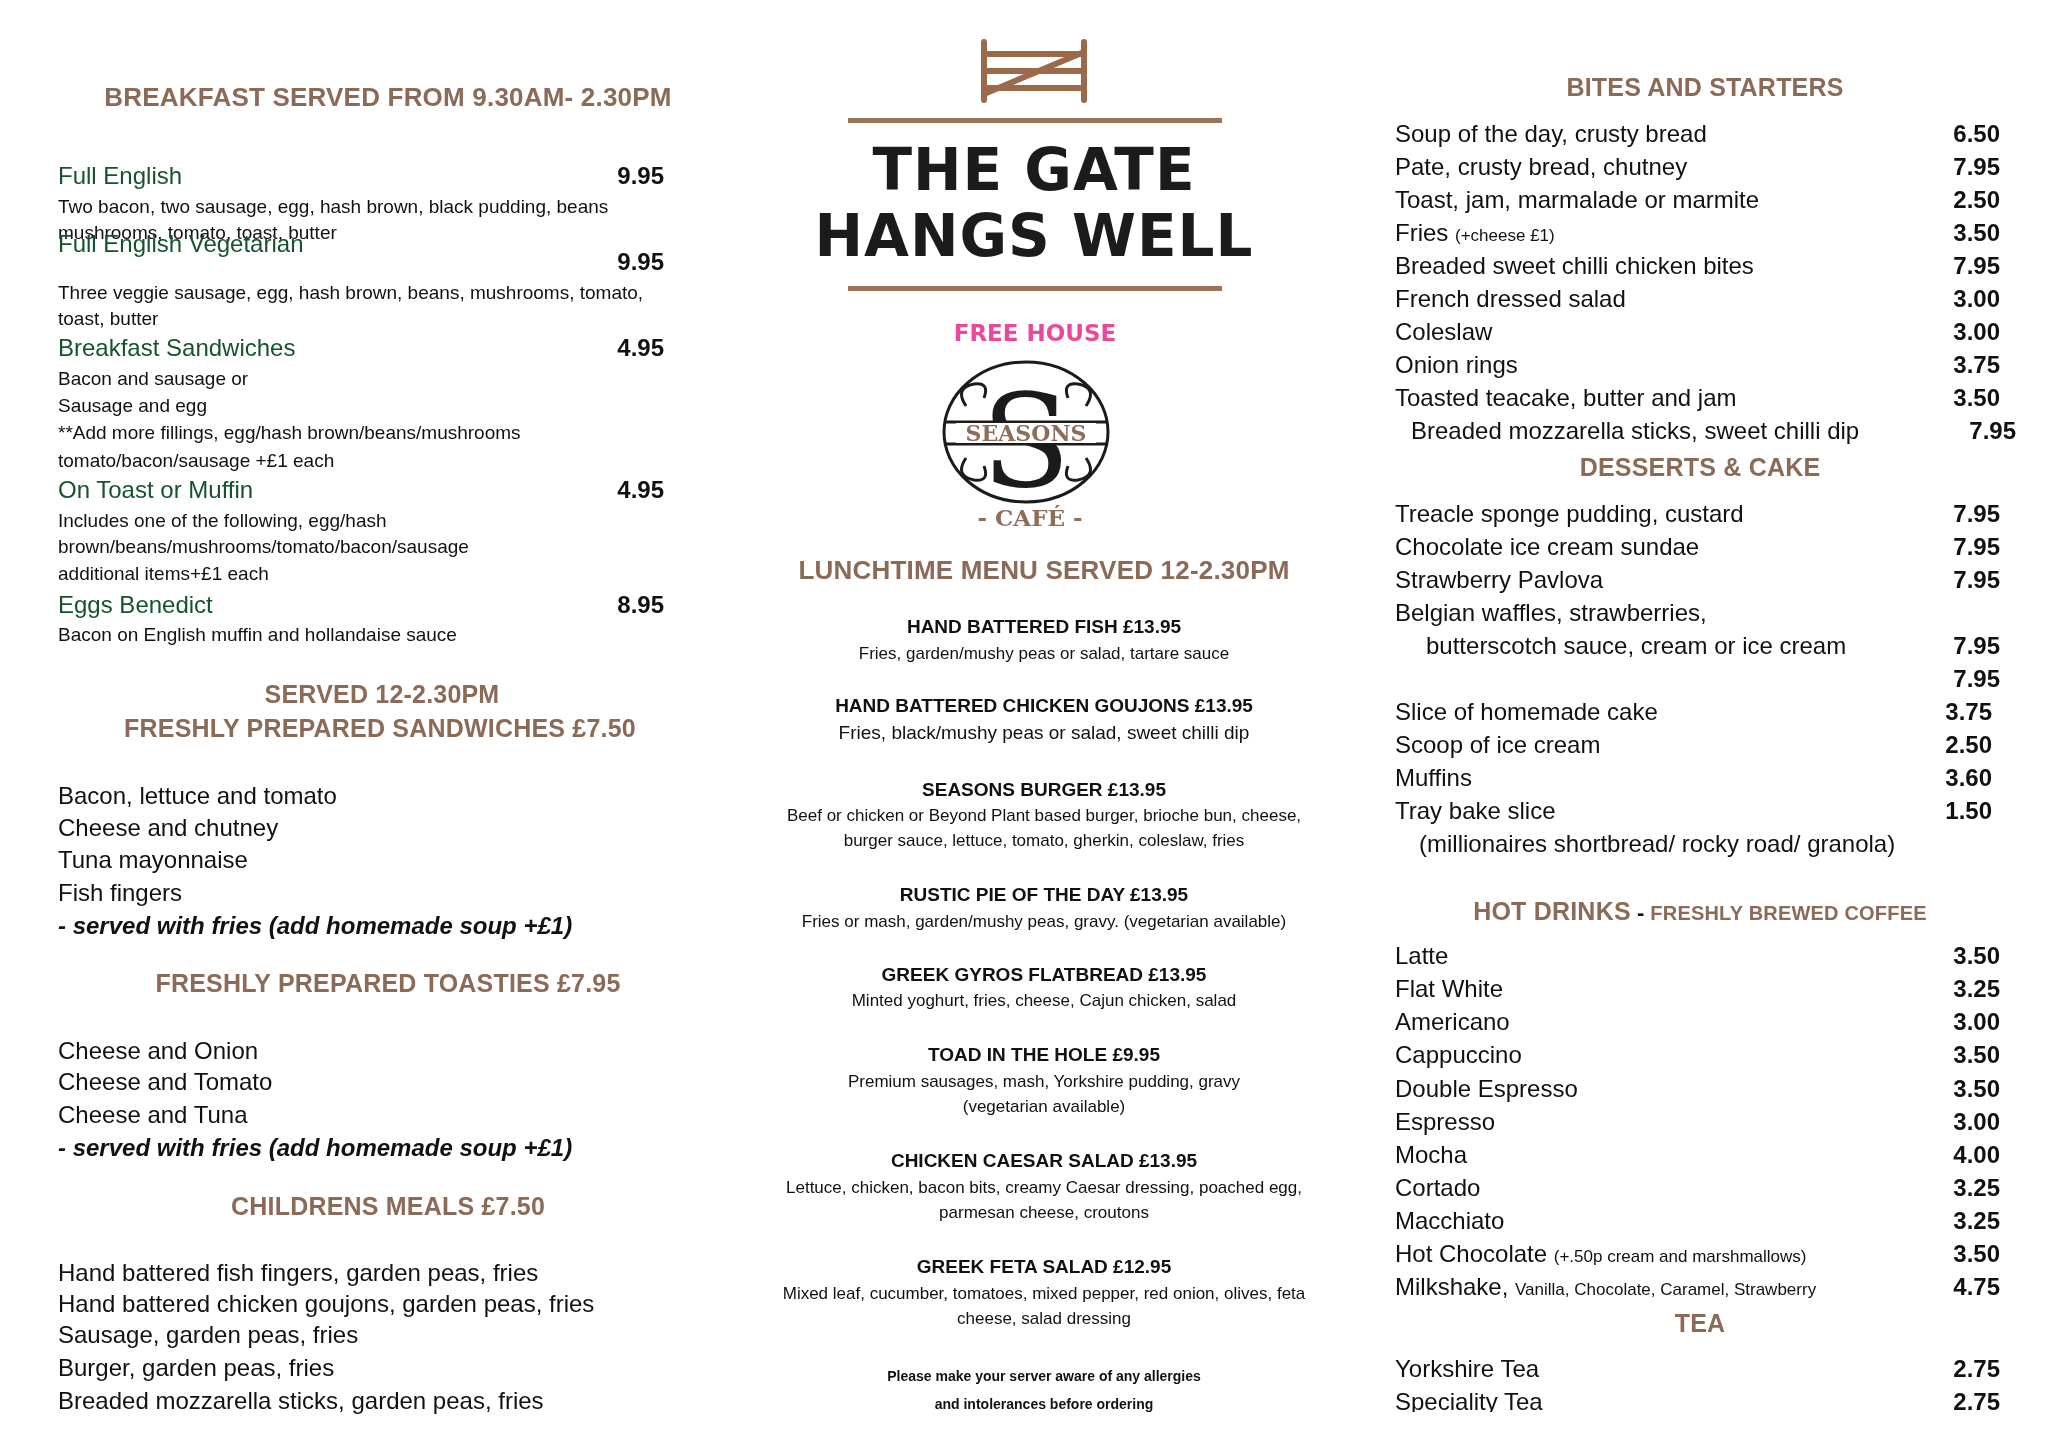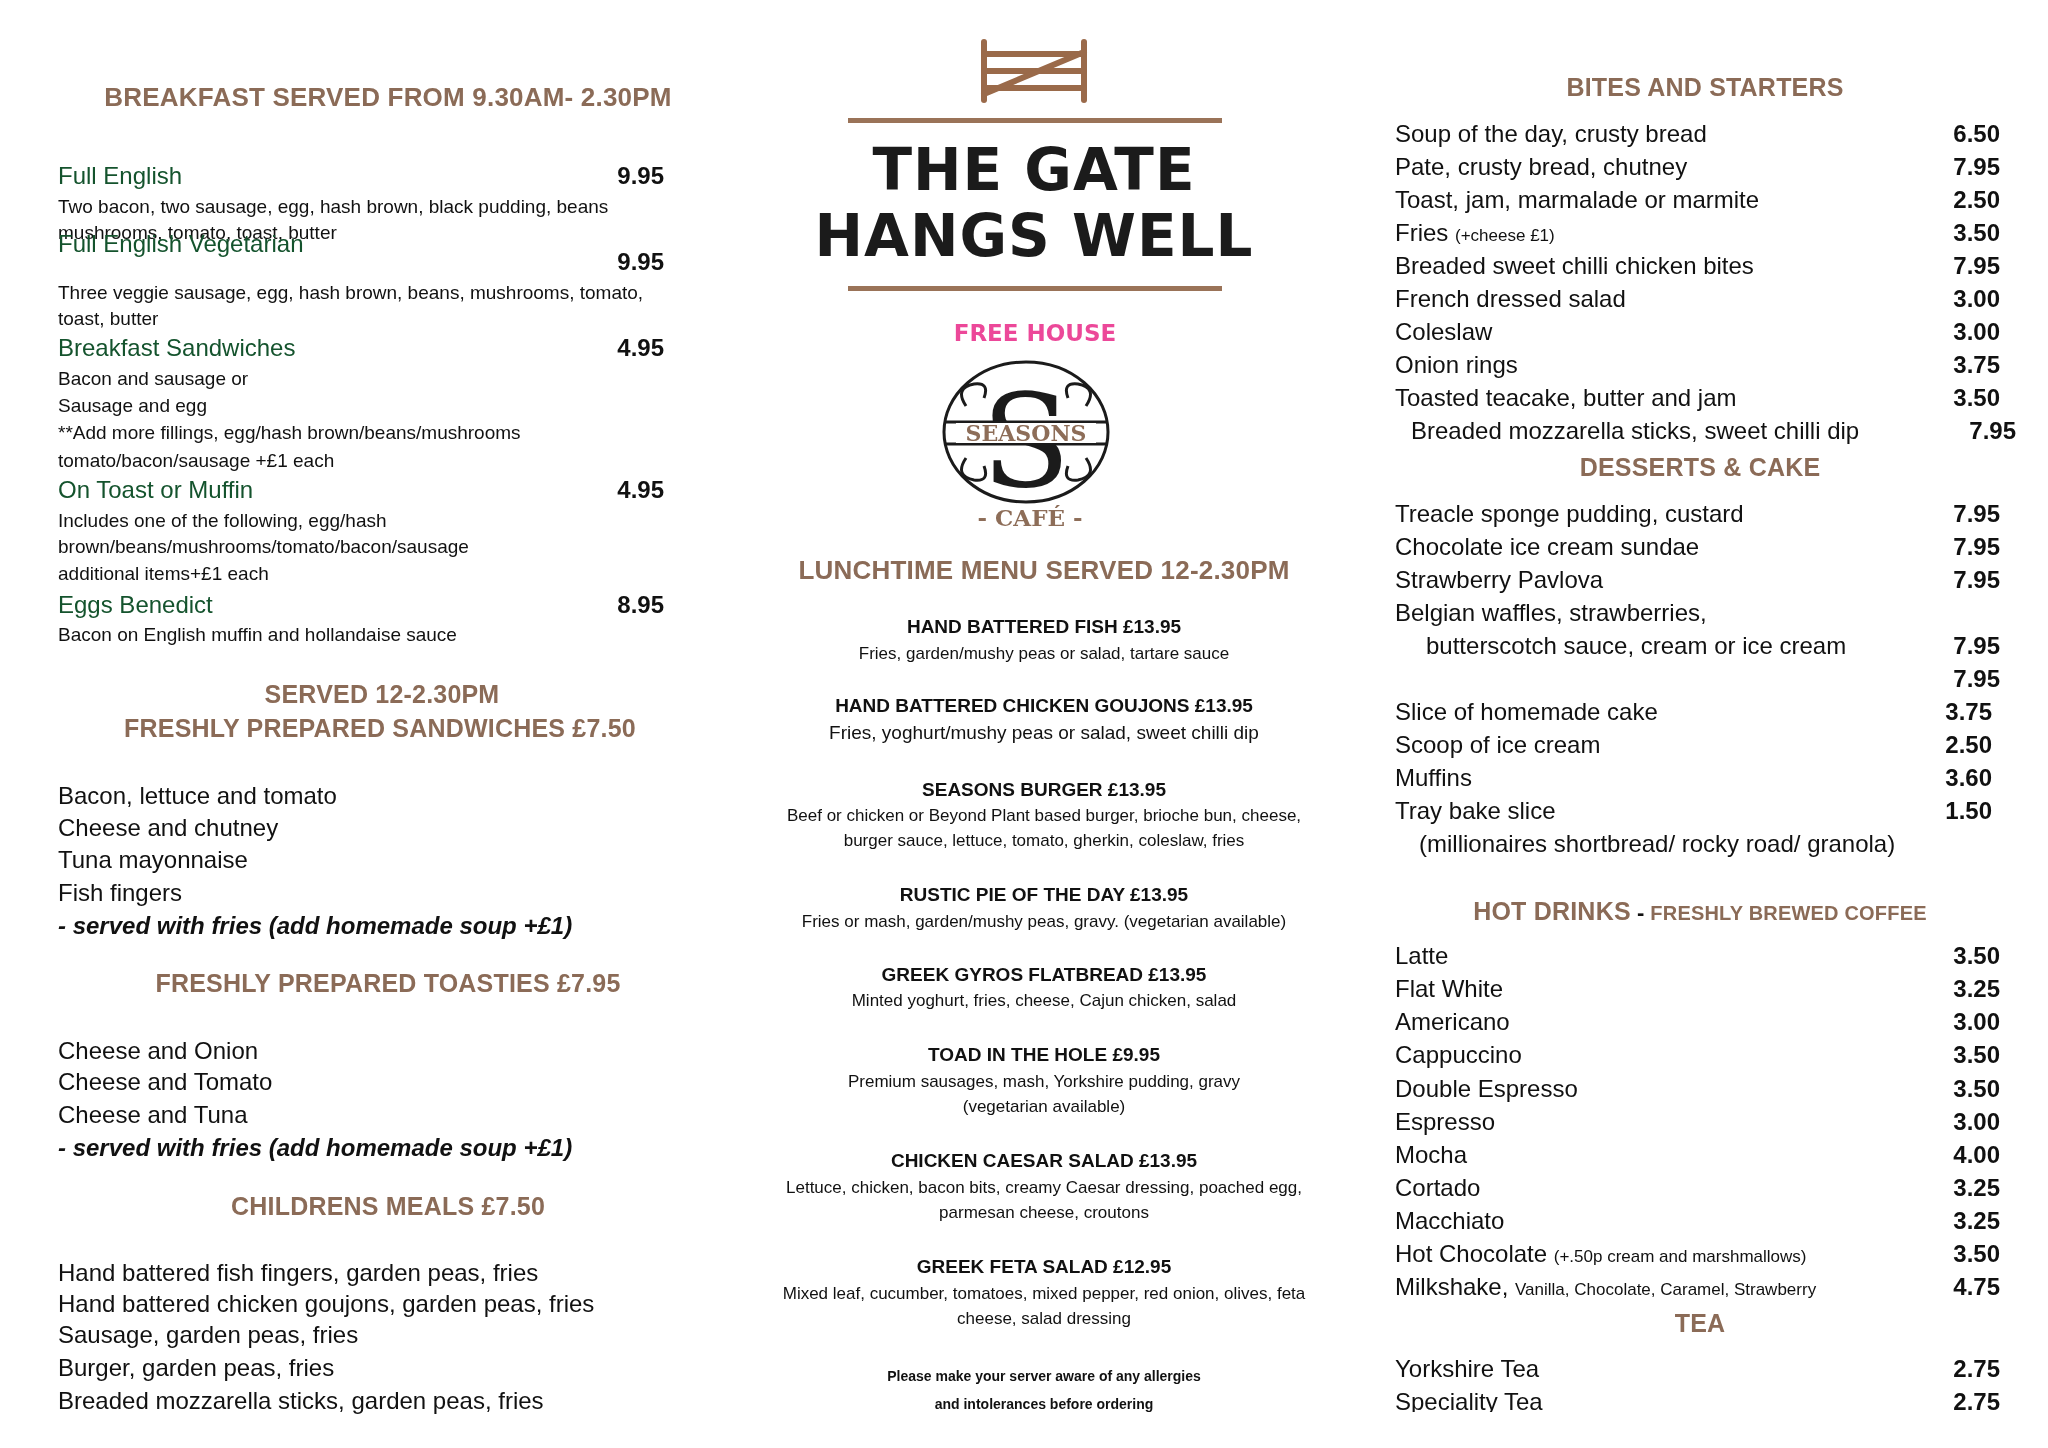--- a/index.html
+++ b/index.html
@@ -108,21 +108,21 @@
     <text x="90" y="85" text-anchor="middle" font-family="DejaVu Serif, serif" font-weight="bold" font-size="22" fill="#8d6d58">SEASONS</text>
   </svg>
   <div class="abs cafe center" style="left:1030px; top:504px;">- CAFÉ -</div>
 
   <div class="abs heading center" style="left:1044px; top:555px; font-size:26px;">LUNCHTIME MENU SERVED 12-2.30PM</div>
 
   <div class="abs lunch-title center" style="left:1044px; top:616px;">HAND BATTERED FISH £13.95</div>
   <div class="abs lunch-desc center" style="left:1044px; top:644px;">Fries, garden/mushy peas or salad, tartare sauce</div>
 
   <div class="abs lunch-title center" style="left:1044px; top:695px;">HAND BATTERED CHICKEN GOUJONS £13.95</div>
-  <div class="abs lunch-desc center" style="left:1044px; top:722px; font-size:19px;">Fries, yoghurt/mushy peas or salad, sweet chilli dip</div>
+  <div class="abs lunch-desc center" style="left:1044px; top:722px; font-size:19px;">Fries, black/mushy peas or salad, sweet chilli dip</div>
 
   <div class="abs lunch-title center" style="left:1044px; top:779px;">SEASONS BURGER £13.95</div>
   <div class="abs lunch-desc center" style="left:1044px; top:806px;">Beef or chicken or Beyond Plant based burger, brioche bun, cheese,</div>
   <div class="abs lunch-desc center" style="left:1044px; top:831px;">burger sauce, lettuce, tomato, gherkin, coleslaw, fries</div>
 
   <div class="abs lunch-title center" style="left:1044px; top:884px;">RUSTIC PIE OF THE DAY  £13.95</div>
   <div class="abs lunch-desc center" style="left:1044px; top:912px;">Fries or mash, garden/mushy peas, gravy. (vegetarian available)</div>
 
   <div class="abs lunch-title center" style="left:1044px; top:964px;">GREEK GYROS FLATBREAD £13.95</div>
   <div class="abs lunch-desc center" style="left:1044px; top:991px;">Minted yoghurt, fries, cheese, Cajun chicken, salad</div>

